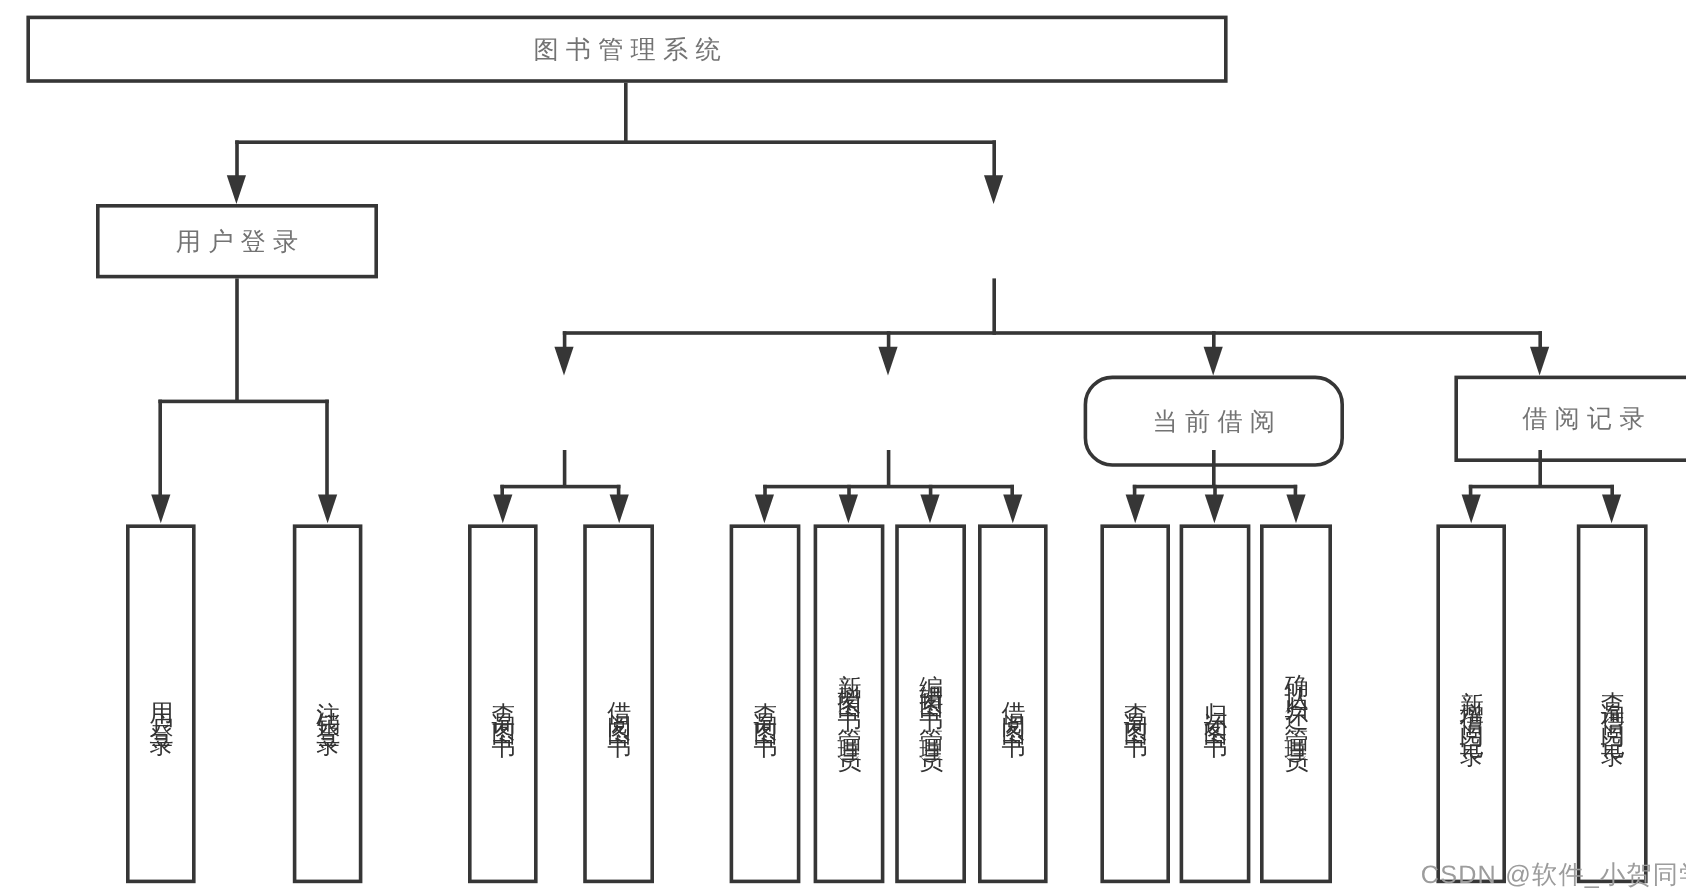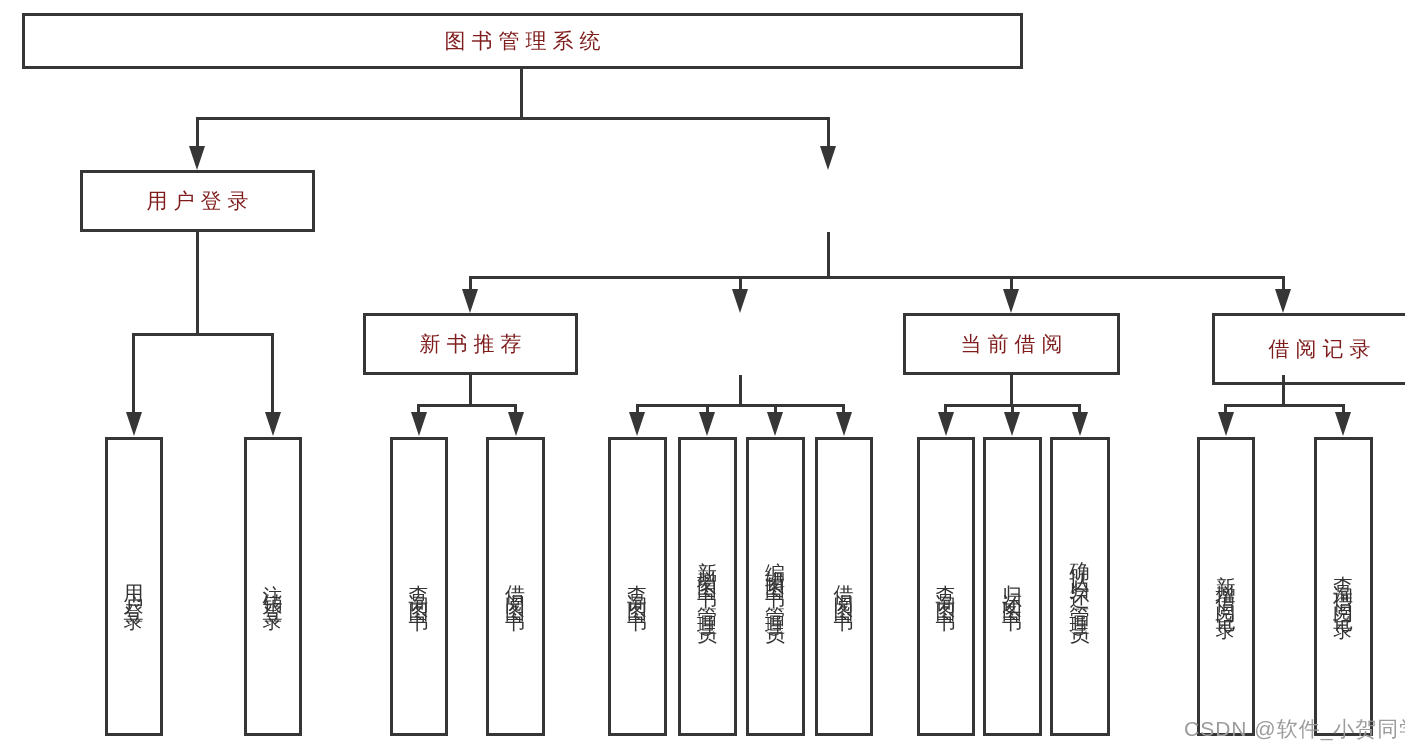--- a/index.html
+++ b/index.html
@@ -8,21 +8,21 @@
     position:relative;width:1405px;height:747px;background:#ffffff;
     overflow:hidden;color:#333333;
   }
   .box{
     position:absolute;box-sizing:border-box;
     border:3px solid #363636;background:#ffffff;
     display:flex;align-items:center;justify-content:center;
   }
   .hbox{
     font-size:21px;letter-spacing:6px;text-indent:6px;
-    color:#7f1d1d;white-space:nowrap;
+    color:#737373;white-space:nowrap;
   }
   .vbox{
     writing-mode:vertical-rl;text-orientation:mixed;
     font-size:20px;letter-spacing:9px;color:#333333;
     line-height:1.1;
   }
   .line{position:absolute;background:#363636;}
   .arrow{
     position:absolute;width:0;height:0;
     border-left:8px solid transparent;
@@ -38,24 +38,23 @@
 </head>
 <body>
 
 <div id="stage">
 
   <div class="box hbox" style="left:22px;top:13px;width:1001px;height:56px;">图书管理系统</div>
 
   <div class="box hbox" style="left:80px;top:170px;width:235px;height:62px;">用户登录</div>
 
 
-  <div class="box hbox" style="left:363px;top:313px;width:215px;height:62px;">新书推荐</div>
 
 
-  <div class="box hbox" style="left:903px;top:313px;width:217px;height:62px;">当前借阅</div>
+  <div class="box hbox" style="left:903px;top:313px;width:217px;height:76px;border-radius:24px;">当前借阅</div>
 
   <div class="box hbox" style="left:1212px;top:313px;width:215px;height:72px;">借阅记录</div>
 
   <div class="box vbox" style="left:105px;top:437px;width:58px;height:299px;">用户登录</div>
   <div class="box vbox" style="left:244px;top:437px;width:58px;height:299px;">注销登录</div>
 
   <div class="box vbox" style="left:390px;top:437px;width:58px;height:299px;">查询图书</div>
   <div class="box vbox" style="left:486px;top:437px;width:59px;height:299px;">借阅图书</div>
 
   <div class="box vbox" style="left:608px;top:437px;width:59px;height:299px;">查询图书</div>

